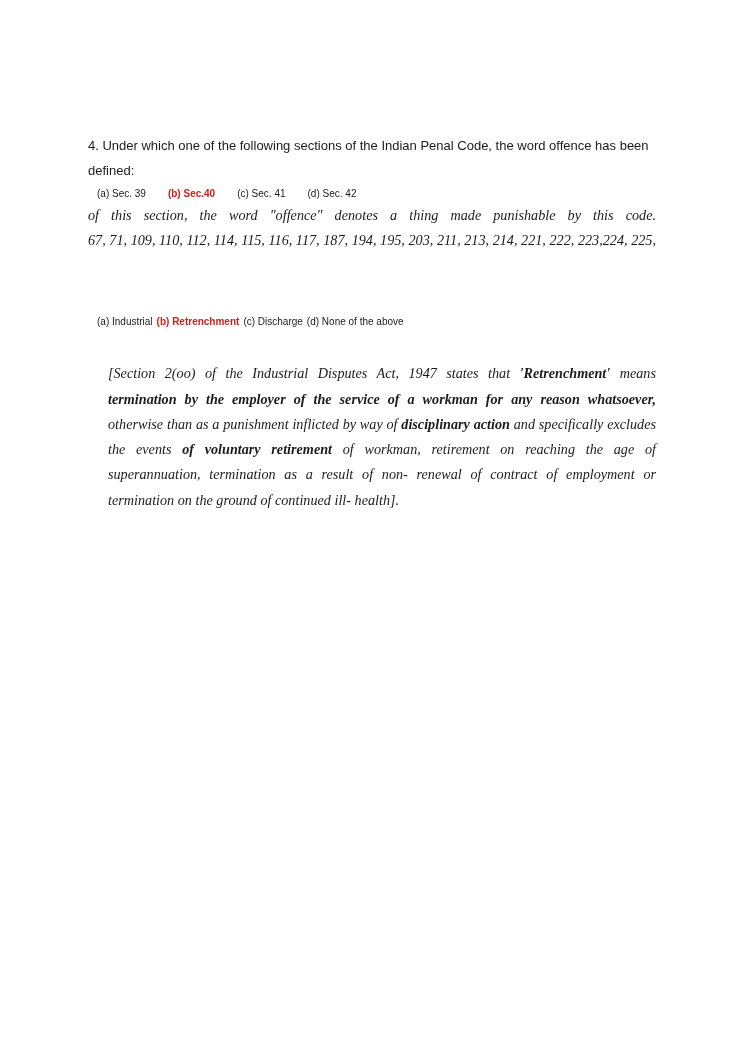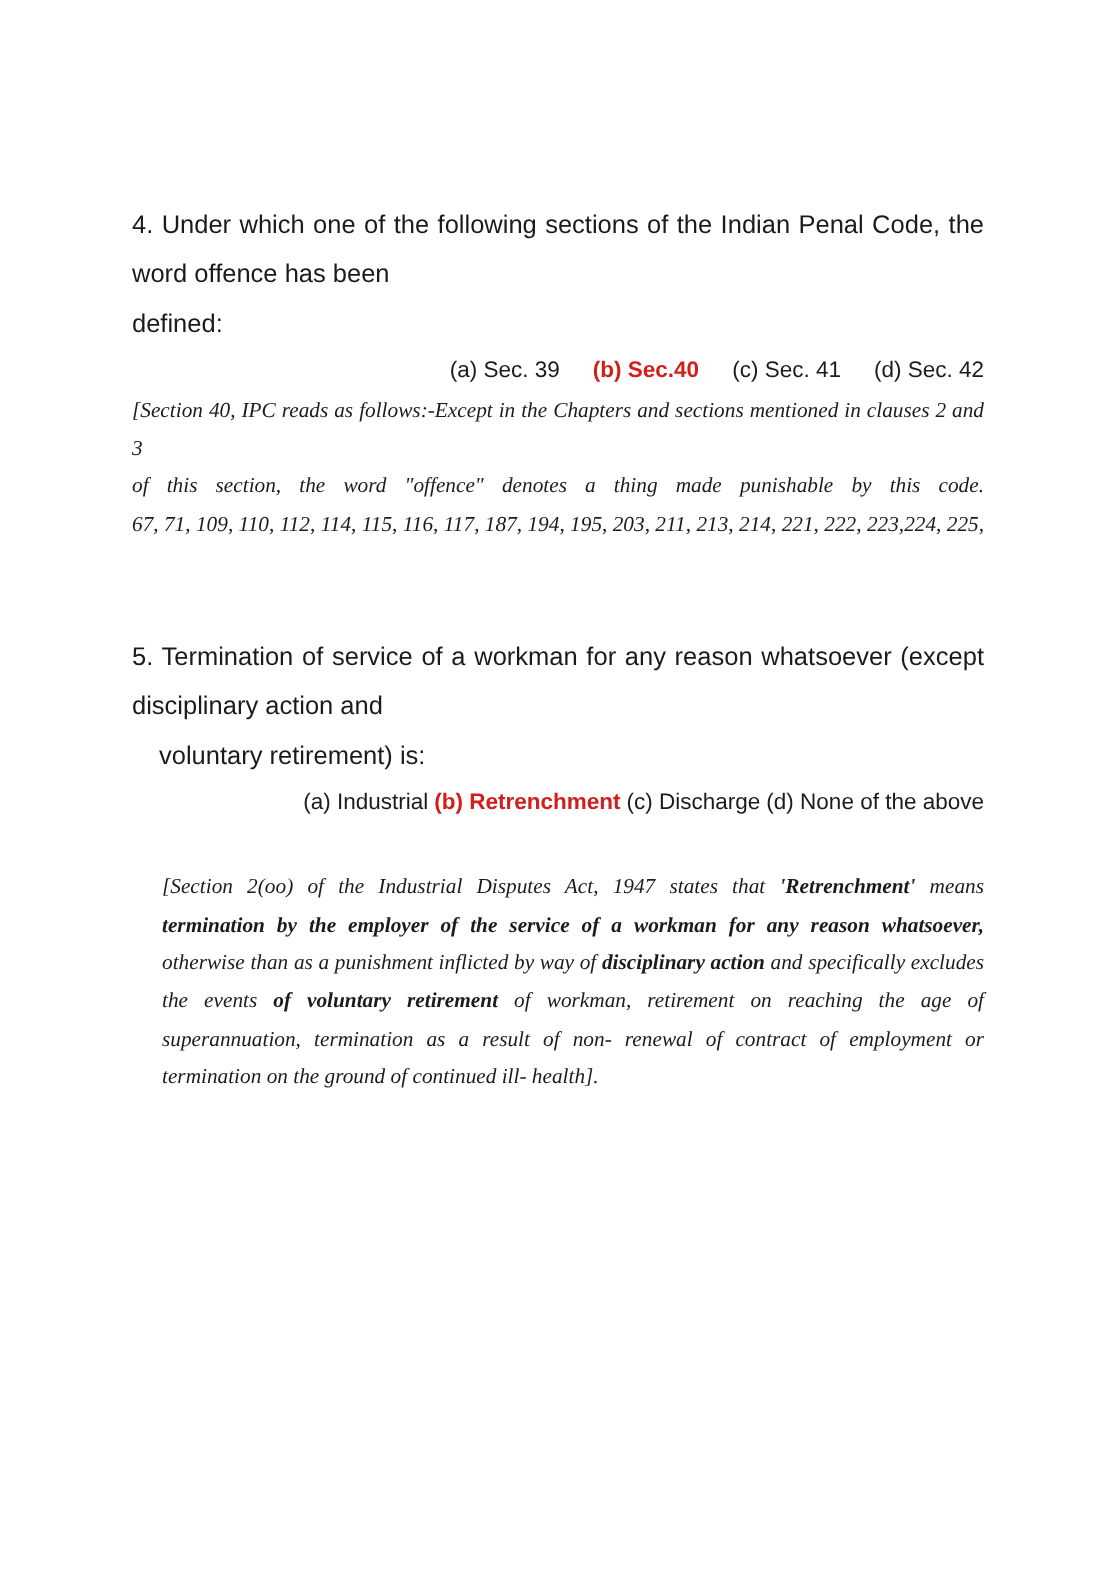--- a/index.html
+++ b/index.html
@@ -19,46 +19,45 @@
   .content {
     position: absolute;
     left: 88px;
     top: 133px;
     width: 568px;
   }
 
   
   .question {
     font-family: "Liberation Sans", sans-serif;
-    font-size: 17px;
+    font-size: 13px;
     line-height: 1.95;
     color: #1b1b1b;
     text-align: justify;
     text-justify: inter-word;
   }
   .q-line-1 {
     margin: 0;
   }
   .q-line-2 {
     margin: 0;
     padding-left: 18px;
   }
   .q-line-2.no-indent {
     padding-left: 0;
   }
 
   
   .options {
     font-family: "Liberation Sans", sans-serif;
-    font-size: 15px;
+    font-size: 10px;
     line-height: 1.95;
     color: #1b1b1b;
     padding-left: 9px;
     white-space: nowrap;
-    text-align: right;
   }
   .opt { color: #1b1b1b; }
   .opt-correct {
     color: #d0201c;
     font-weight: bold;
   }
   .opt-gap-wide { display: inline-block; width: 22px; }
   .opt-gap-narrow { display: inline-block; width: 4px; }
 
   
@@ -99,31 +98,26 @@
     <div class="question">
       <div class="q-line-1">4. Under which one of the following sections of the Indian Penal Code, the word offence has been</div>
       <div class="q-line-2 no-indent">defined:</div>
     </div>
 
     <div class="options">
       <span class="opt">(a) Sec. 39</span><span class="opt-gap-wide"></span><span class="opt-correct">(b) Sec.40</span><span class="opt-gap-wide"></span><span class="opt">(c) Sec. 41</span><span class="opt-gap-wide"></span><span class="opt">(d) Sec. 42</span>
     </div>
 
     <div class="explanation">
-      <span class="exp-line">[Section 40, IPC reads as follows:-Except in the Chapters and sections mentioned in clauses 2 and 3</span>
       <span class="exp-line">of this section, the word "offence" denotes a thing made punishable by this code.</span>
       <span class="exp-line">67, 71, 109, 110, 112, 114, 115, 116, 117, 187, 194, 195, 203, 211, 213, 214, 221, 222, 223,224, 225,</span>
     </div>
 
     <div class="spacer-lg"></div>
 
-    <div class="question">
-      <div class="q-line-1">5. Termination of service of a workman for any reason whatsoever (except disciplinary action and</div>
-      <div class="q-line-2">voluntary retirement) is:</div>
-    </div>
 
     <div class="options">
       <span class="opt">(a) Industrial</span><span class="opt-gap-narrow"></span><span class="opt-correct">(b) Retrenchment</span><span class="opt-gap-narrow"></span><span class="opt">(c) Discharge</span><span class="opt-gap-narrow"></span><span class="opt">(d) None of the above</span>
     </div>
 
     <div class="spacer-md"></div>
 
     <p class="explanation exp-indent-first" id="q5-explanation"><span>[Section 2(oo) of the Industrial Disputes Act, 1947 states that </span><b>'Retrenchment'</b><span> means </span><b>termination by the employer of the service of a workman for any reason whatsoever,</b><span> otherwise than as a punishment inflicted by way of </span><b>disciplinary action</b><span> and specifically excludes the events </span><b>of voluntary retirement</b><span> of workman, retirement on reaching the age of superannuation, termination as a result of non- renewal of contract of employment or termination on the ground of continued ill- health].</span></p>
 
   </div>

